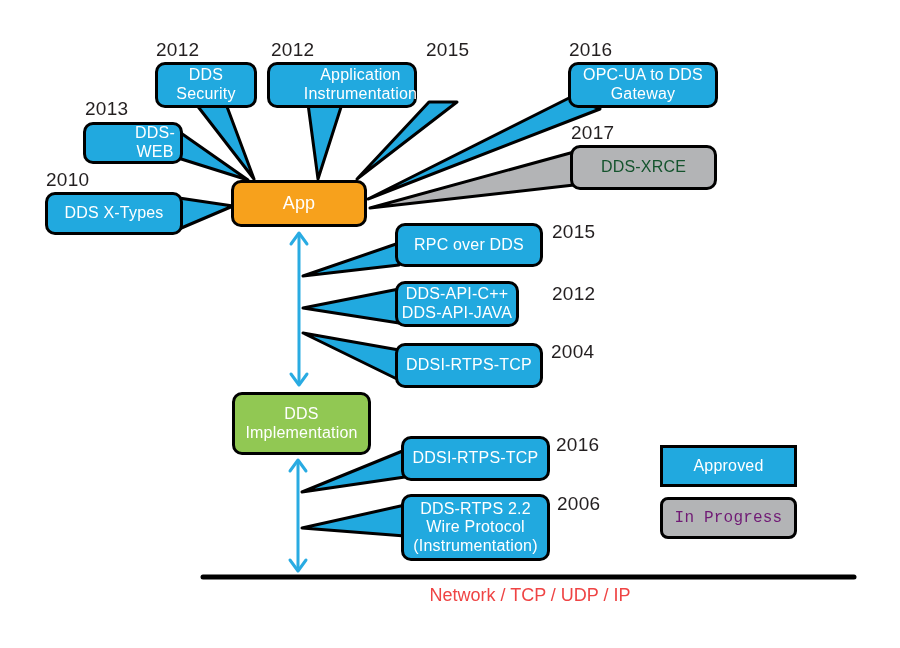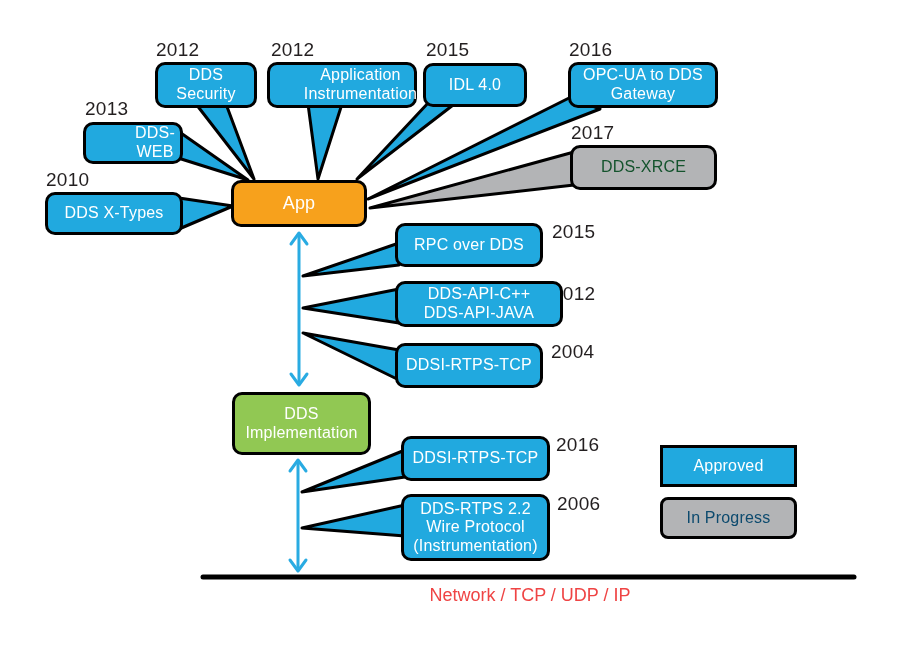--- a/index.html
+++ b/index.html
@@ -105,23 +105,20 @@
   <div class="callout" style="left:155px; top:62px; width:102px; height:46px;">
     <span>DDS</span>
     <span>Security</span>
   </div>
 
   <div class="callout" style="left:267px; top:62px; width:150px; height:46px;padding-left:37px;">
     <span>Application</span>
     <span>Instrumentation</span>
   </div>
 
-  <div class="callout" style="left:423px; top:63px; width:104px; height:44px;">
-    <span>IDL 4.0</span>
-  </div>
 
   <div class="callout" style="left:568px; top:62px; width:150px; height:46px;">
     <span>OPC-UA to DDS</span>
     <span>Gateway</span>
   </div>
 
   <div class="callout" style="left:83px; top:122px; width:100px; height:42px;padding-left:44px;">
     <span>DDS-WEB</span>
   </div>
 
@@ -134,21 +131,21 @@
   </div>
 
   <div class="callout orange" style="left:231px; top:180px; width:136px; height:47px;">
     <span>App</span>
   </div>
 
   <div class="callout" style="left:395px; top:223px; width:148px; height:44px;">
     <span>RPC over DDS</span>
   </div>
 
-  <div class="callout" style="left:395px; top:281px; width:168px; height:46px;">
+  <div class="callout" style="left:395px; top:281px; width:124px; height:46px;">
     <span>DDS-API-C++</span>
     <span>DDS-API-JAVA</span>
   </div>
 
   <div class="callout" style="left:395px; top:343px; width:148px; height:45px;">
     <span>DDSI-RTPS-TCP</span>
   </div>
 
   <div class="callout green" style="left:232px; top:392px; width:139px; height:63px;">
     <span>DDS</span>
@@ -161,19 +158,19 @@
 
   <div class="callout" style="left:401px; top:494px; width:149px; height:67px;">
     <span>DDS-RTPS 2.2</span>
     <span>Wire Protocol</span>
     <span>(Instrumentation)</span>
   </div>
 
   <div class="callout" style="left:660px; top:445px; width:137px; height:42px; border-radius:0;">
     <span>Approved</span>
   </div>
-  <div class="callout gray" style="left:660px; top:497px; width:137px; height:42px; border-radius:8px; color:#0c4a6e;">
+  <div class="callout gray" style="left:660px; top:497px; width:137px; height:42px; border-radius:8px; color:#701a75;font-family:Liberation Mono, monospace;">
     <span>In Progress</span>
   </div>
 
   <div class="baseline-label">Network / TCP / UDP / IP</div>
 
 </div>
 
 </body></html>

